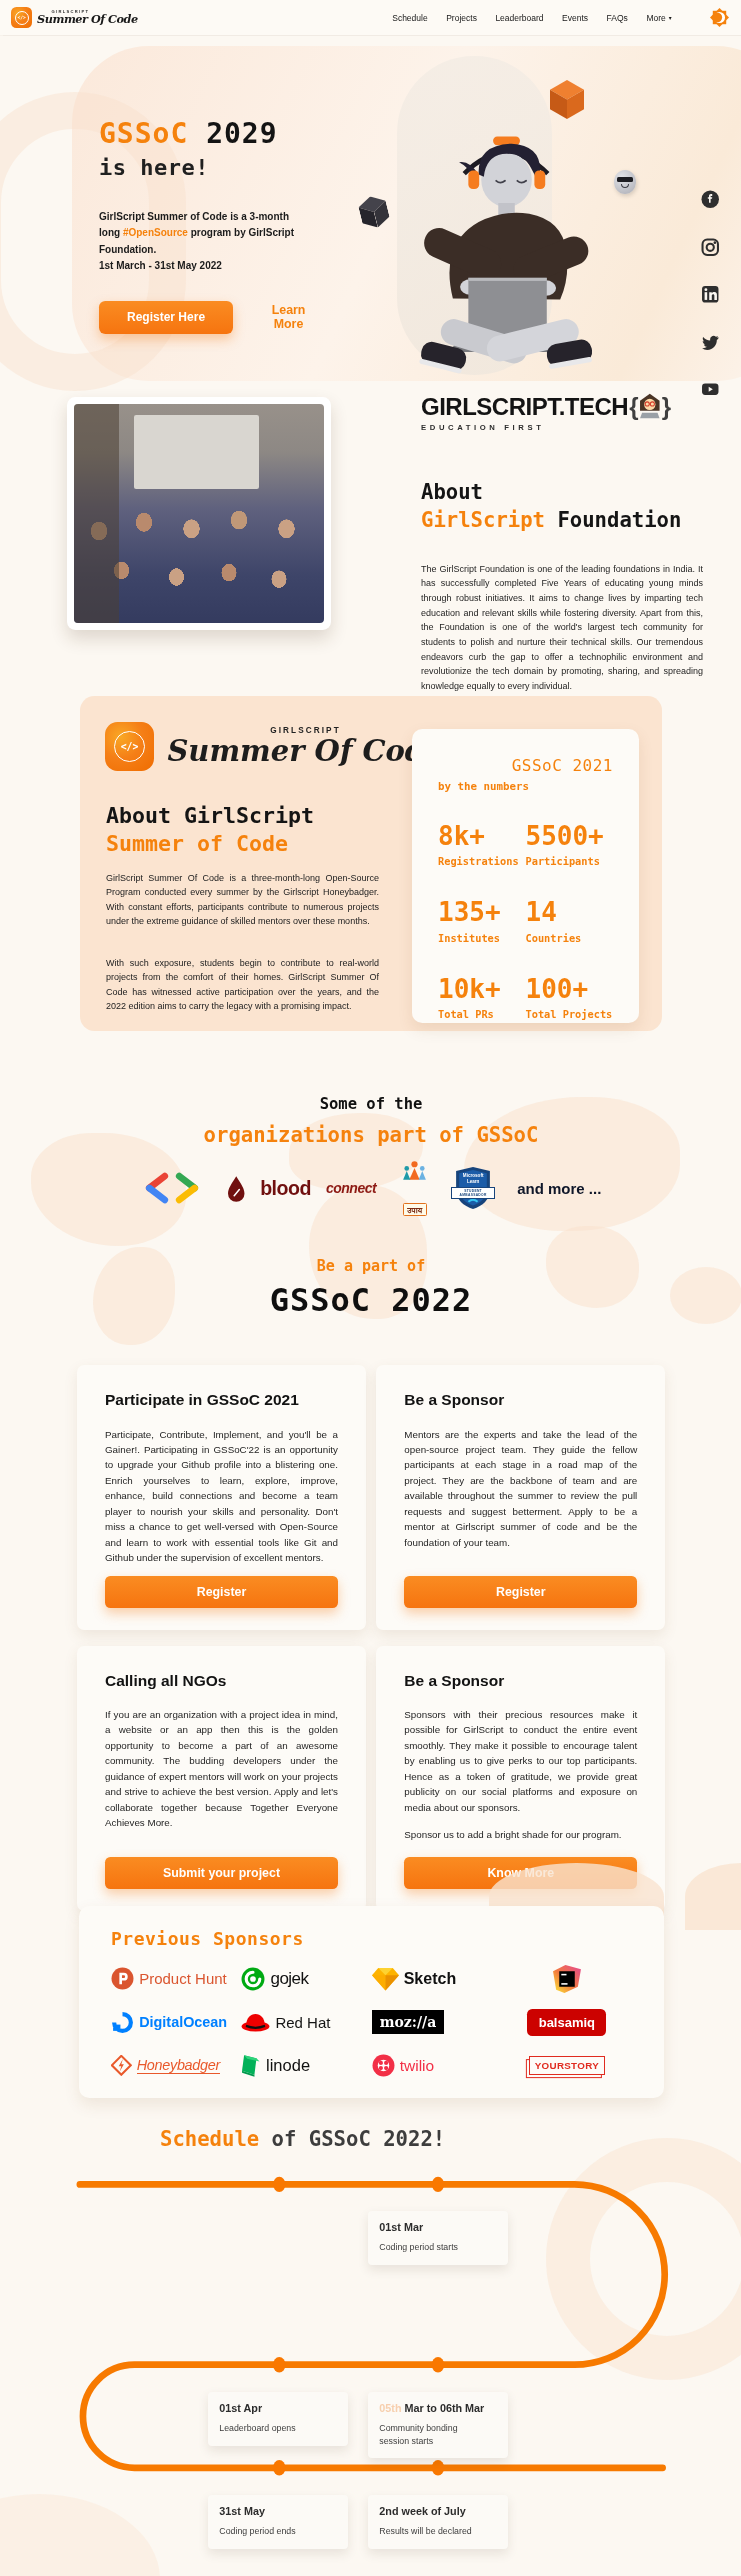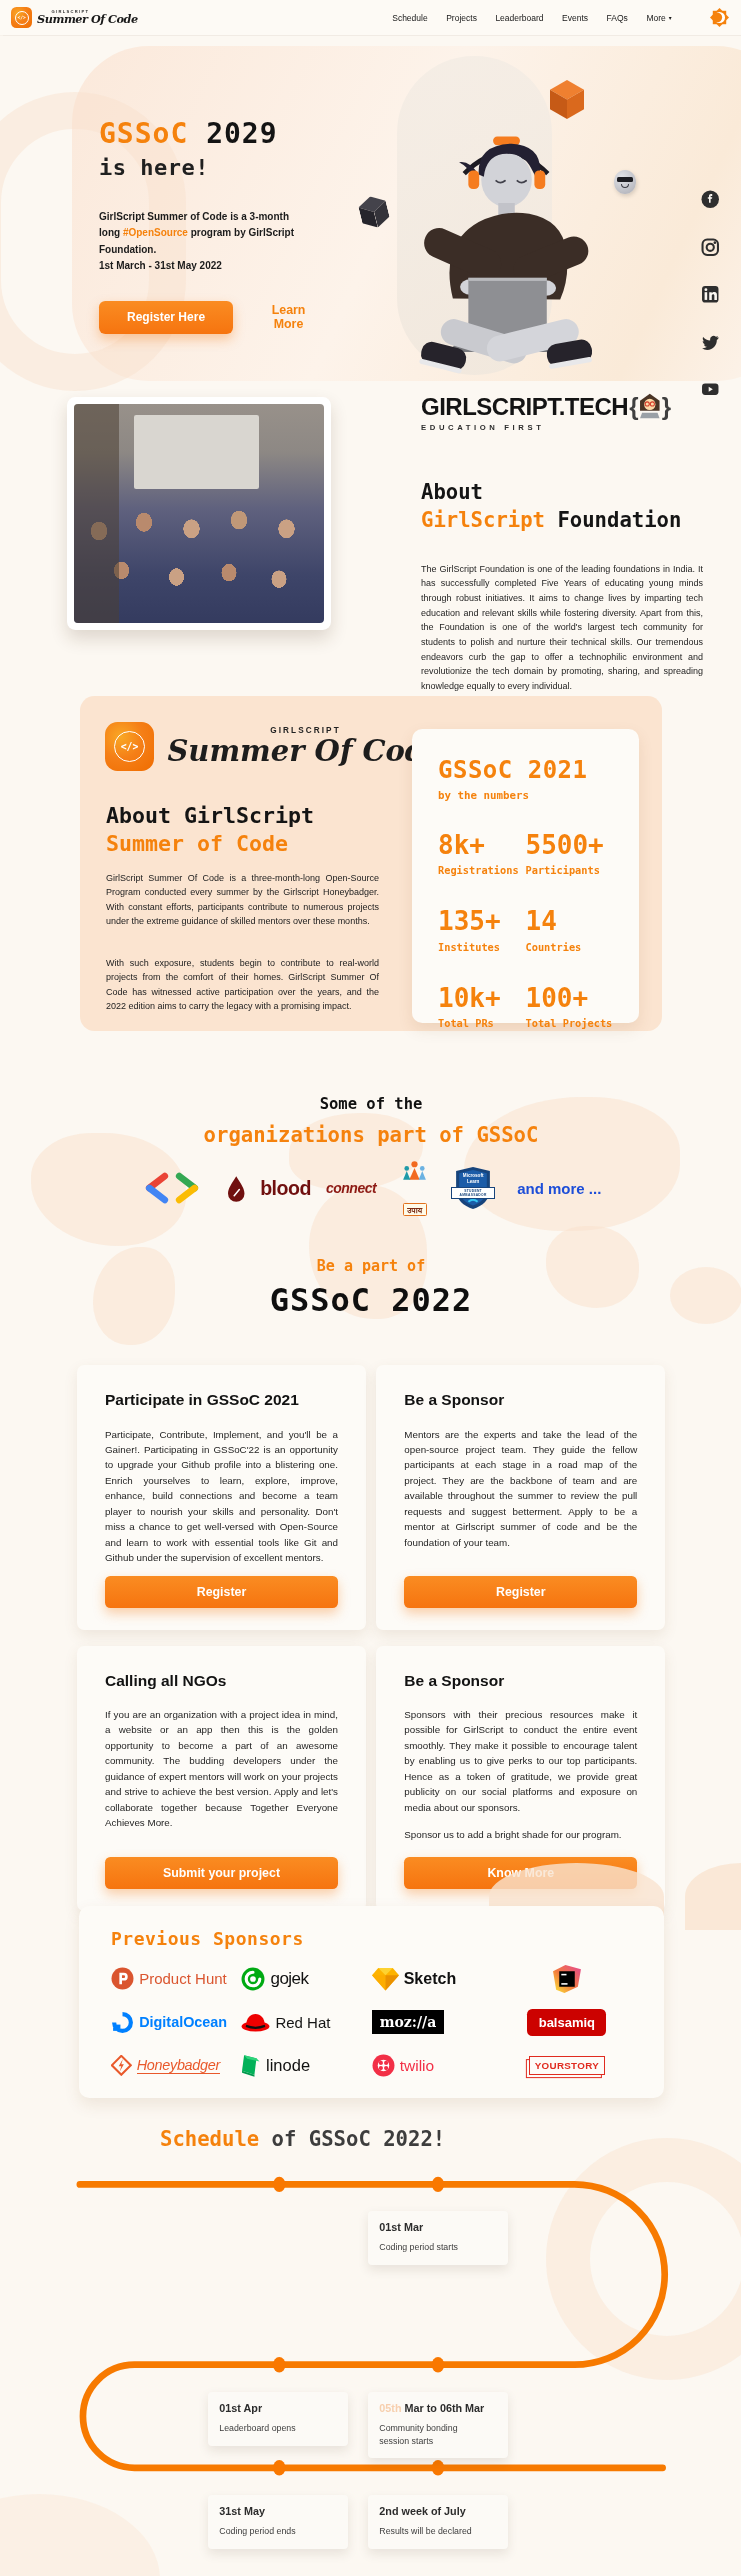--- a/index.html
+++ b/index.html
@@ -99,37 +99,37 @@
   .gs-icon.lg{width:49px;height:49px;border-radius:12.4px;}
   .gs-icon.lg .ring{width:31px;height:31px;border-width:1.5px;font-size:9.8px;}
   .gssoc-logo-text{display:flex;flex-direction:column;align-items:center;line-height:1;}
   .gssoc-logo-top{font-size:8.2px;font-weight:700;letter-spacing:2.1px;color:#222;}
   .gssoc-logo-script{font-size:29px;color:#1d1d1d;margin-top:2.1px;white-space:nowrap;}
   .gssoc-heading{position:absolute;left:26px;top:106px;width:289px;font-size:21.6px;font-weight:800;line-height:1.3;color:#141414;}
   .gssoc-p{position:absolute;left:26px;width:273px;font-size:9px;line-height:1.6;font-weight:500;color:#222;text-align:justify;}
   .gssoc-p1{top:175px;}
   .gssoc-p2{top:260px;}
   .stats-card{position:absolute;left:332px;top:33px;width:227px;height:294px;background:var(--card-bg);border-radius:10.3px;box-shadow:0 6.2px 14.4px rgba(120,70,20,.10);padding:27px 26px;}
-  .stats-title{font-size:24px;font-weight:700;color:var(--accent);letter-spacing:0.5px;}
+  .stats-title{font-size:16px;font-weight:400;color:var(--accent);letter-spacing:0.5px;text-align:right;}
   .stats-sub{font-size:10.8px;font-weight:700;color:var(--accent);margin-top:5.2px;}
   .stats-grid{margin-top:30px;display:grid;grid-template-columns:1fr 1fr;row-gap:32px;}
   .stat-value{font-size:26px;font-weight:800;color:var(--accent);line-height:1;}
   .stat-label{font-size:10.3px;font-weight:700;color:var(--accent);margin-top:6.2px;}
 
   
   .map-band{position:absolute;left:0;top:1051px;width:742px;height:294px;overflow:hidden;}
   .blob{position:absolute;background:var(--peach-soft);opacity:.55;}
   .orgs-intro{position:absolute;left:0;top:1095px;width:742px;text-align:center;font-size:15.5px;font-weight:700;color:#111;}
   .orgs-title{position:absolute;left:0;top:1123px;width:742px;text-align:center;font-size:20.6px;font-weight:800;color:var(--accent);}
   .orgs-row{position:absolute;left:0;top:1160px;width:742px;display:flex;align-items:center;justify-content:center;gap:24px;}
   .org-item{display:flex;align-items:center;gap:15px;}
   .blood-text1{font-size:19.6px;font-weight:800;color:#70100f;letter-spacing:-0.5px;}
   .blood-text2{font-size:14px;font-weight:800;color:#8d1a14;letter-spacing:-0.5px;font-style:italic;}
   .upay-box{border:1px solid #e2711d;border-radius:1.5px;padding:0.5px 3.6px;font-size:7.7px;font-weight:700;color:#7a2a12;background:#fffbe9;}
-  .org-more{font-size:15px;font-weight:800;color:#1d4ed8;}
+  .org-more{font-size:15px;font-weight:800;color:#0f172a;}
 
   
   .join-intro{position:absolute;left:0;top:1257px;width:742px;text-align:center;font-size:15px;font-weight:700;color:var(--accent);}
   .join-title{position:absolute;left:0;top:1281px;width:742px;text-align:center;font-size:32px;font-weight:800;color:#0f0f0f;letter-spacing:1px;}
 
   .join-grid{position:absolute;left:77px;top:1365px;width:587px;display:grid;grid-template-columns:289px 289px;column-gap:10.3px;row-gap:15.5px;}
   .join-card{background:var(--card-bg);border-radius:7.2px;box-shadow:0 5.2px 13.4px rgba(120,80,40,.10);padding:26px 28px 21.6px;height:265px;display:flex;flex-direction:column;}
   .join-card h3{font-size:15.5px;font-weight:800;color:#121212;}
   .join-card p{margin-top:17.5px;font-size:9.8px;line-height:1.58;color:#1f1f1f;font-weight:500;text-align:justify;}
   .join-card p.second{margin-top:11.3px;text-align:left;}

